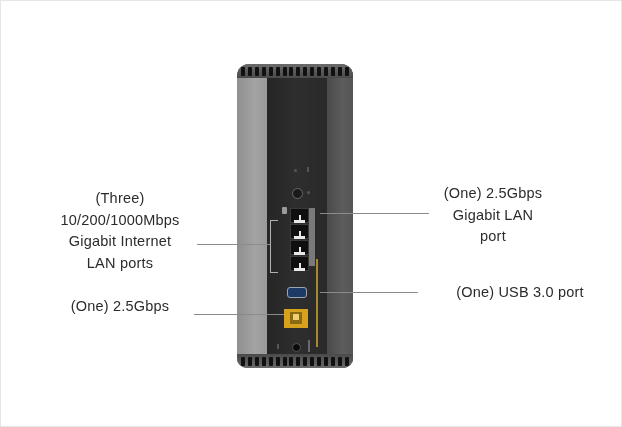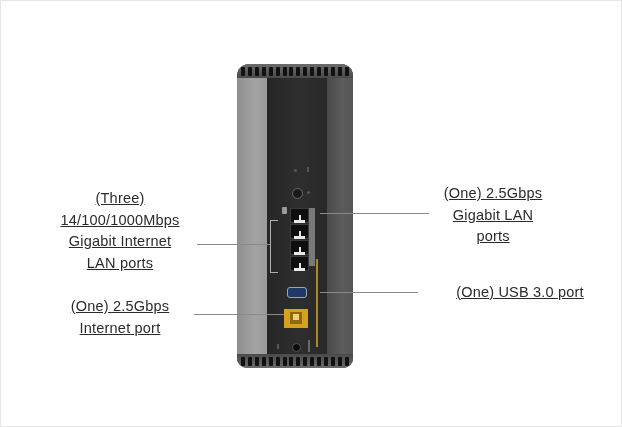--- a/index.html
+++ b/index.html
@@ -15,21 +15,20 @@
       border: 1px solid #e6e6e6;
       background: #ffffff;
     }
     .label {
       position: absolute;
       color: #2b2b2b;
       font-size: 14.5px;
       line-height: 21.5px;
       text-align: center;
       letter-spacing: 0.2px;
-      text-decoration: underline;
     }
     .label span { display: block; white-space: nowrap; }
     .leader {
       position: absolute;
       height: 1px;
       background: #8a8a8a;
     }
     .bracket {
       position: absolute;
       border: 1px solid #b0b0b0;
@@ -198,36 +197,35 @@
       <div class="vent"></div>
     <div class="vent"></div>
       <div class="vent"></div>
       <div class="vent"></div>
       <div class="vent"></div>
   </div>
 </div>
 
 <div class="label" style="left:40px; top:188px; width:160px;">
   <span>(Three)</span>
-  <span>14/100/1000Mbps</span>
+  <span>10/200/1000Mbps</span>
   <span>Gigabit Internet</span>
   <span>LAN ports</span>
 </div>
 <div class="leader" style="left:197px; top:244px; width:73px;"></div>
 <div class="bracket" style="left:270px; top:220px; width:7px; height:51px;"></div>
 
 <div class="label" style="left:40px; top:296px; width:160px;">
   <span>(One) 2.5Gbps</span>
-  <span>Internet port</span>
 </div>
 <div class="leader" style="left:194px; top:314px; width:90px;"></div>
 
 <div class="label" style="left:418px; top:183px; width:150px;">
   <span>(One) 2.5Gbps</span>
   <span>Gigabit LAN</span>
-  <span>ports</span>
+  <span>port</span>
 </div>
 <div class="leader" style="left:320px; top:213px; width:109px;"></div>
 
 <div class="label" style="left:444px; top:282px; width:152px;">
   <span>(One) USB 3.0 port</span>
 </div>
 <div class="leader" style="left:320px; top:292px; width:98px;"></div>
 
 </body></html>

